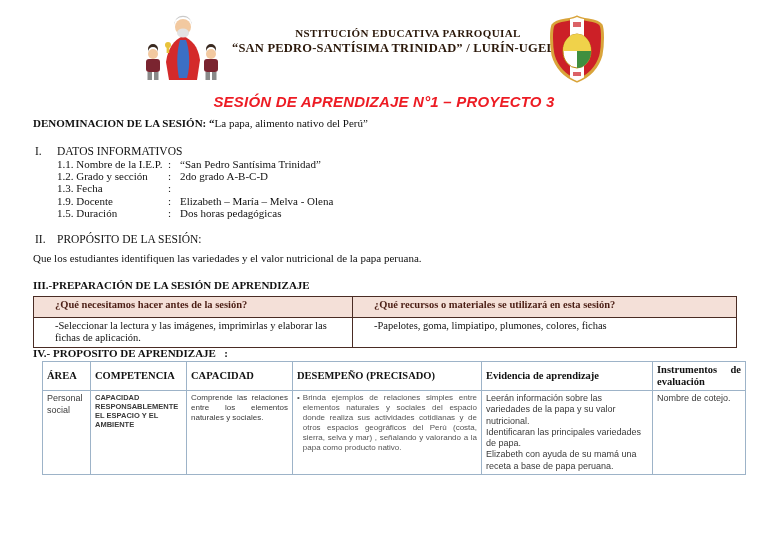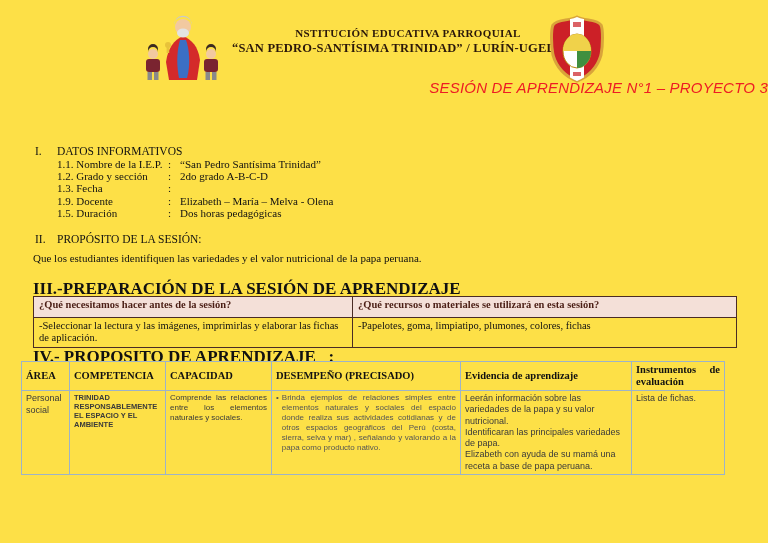--- a/index.html
+++ b/index.html
@@ -1,59 +1,59 @@
 <!DOCTYPE html>
 <html><head>
 <meta charset="utf-8">
 <style>
   * { margin:0; padding:0; box-sizing:border-box; }
   body { background:#888; font-family:"Liberation Serif", serif; }
   .page {
-    position:relative; width:768px; height:543px; background:#fde047;
+    position:relative; width:768px; height:543px; background:#ffffff;
     overflow:hidden; margin:0 auto;
   }
   
   .logo-left { position:absolute; left:138px; top:12px; width:90px; height:78px; }
   .logo-right { position:absolute; left:544px; top:14px; width:66px; height:70px; }
   .header-text {
     position:absolute; left:232px; top:27px; width:352px; text-align:center;
     color:#2b180a; font-family:"Liberation Serif", serif; font-weight:bold;
   }
   .header-line1 { font-size:11px; letter-spacing:.4px; }
   .header-line2 { font-size:12.5px; letter-spacing:.2px; margin-top:2px; white-space:nowrap; }
   
   .doc-title {
-    position:absolute; top:79px; left:0; width:100%; text-align:right;
-    font-family:"Liberation Sans", sans-serif; font-style:italic; font-weight:normal;
+    position:absolute; top:93px; left:0; width:100%; text-align:center;
+    font-family:"Liberation Sans", sans-serif; font-style:italic; font-weight:bold;
     font-size:15px; color:#ed1c24; letter-spacing:.2px;
   }
   
   .denomination { position:absolute; left:33px; top:117px; font-size:11px; color:#111; }
   .denomination b { font-weight:bold; }
   
   .sec { position:absolute; left:35px; font-size:11.5px; font-weight:normal; color:#111; }
   .secnum { display:inline-block; width:22px; }
-  .sec-plain { position:absolute; left:33px; font-size:17px; font-weight:bold; color:#111; white-space:pre-wrap; }
+  .sec-plain { position:absolute; left:33px; font-size:11px; font-weight:bold; color:#111; white-space:pre-wrap; }
   
   .datos-list { position:absolute; left:57px; top:158px; font-size:11px; color:#111; }
   .datos-item { height:12.2px; line-height:12.2px; white-space:nowrap; }
   .ilabel { display:inline-block; width:111px; }
   .icolon { display:inline-block; width:12px; }
   .para { position:absolute; left:33px; font-size:11px; color:#111; width:703px; }
   
   .t3 { position:absolute; left:33px; top:296px; width:703px; border-collapse:collapse; table-layout:fixed; }
   .t3 td {
-    border:1px solid #4a2c24; font-size:10.5px; padding:2px 5px; vertical-align:top;
+    border:1px solid #4a2c24; font-size:10.5px; padding:2px 21px; vertical-align:top;
     color:#111; line-height:1.18;
   }
   .t3 .h { background:#f4e0d8; color:#4b1e15; font-weight:bold; height:21px; }
   .t3 .b { height:27px; }
   .t3 .c1 { width:319px; } .t3 .c2 { width:384px; }
   
-  .t4 { position:absolute; left:21px; top:361px; width:703px; border-collapse:collapse; table-layout:fixed;border-radius:30px; }
+  .t4 { position:absolute; left:42px; top:361px; width:703px; border-collapse:collapse; table-layout:fixed;border-radius:30px; }
   .t4 td { border:1px solid #9db3c8; padding:2px 4px; vertical-align:top; }
   .t4 .hd {
     font-family:"Liberation Serif", serif; font-weight:bold; font-size:10.5px; color:#111;
     vertical-align:middle; height:28px; line-height:1.15;
   }
   .t4 .hd-just { text-align:justify; }
   .t4 .bd { height:65px; font-family:"Liberation Sans", sans-serif; color:#3a3a3a;margin-left:28px; }
   .cell-area { font-size:9px; line-height:1.3; }
   .cell-comp { font-size:7.5px; font-weight:bold; color:#222; line-height:1.2; }
   .cell-cap  { font-size:8px; text-align:justify; line-height:1.25; color:#555; }
@@ -114,20 +114,23 @@
         <path d="M47,37 a14,17 0 0 1 -14,17 L33,37 Z" fill="#3f8f3f"></path>
         <path d="M19,37 a14,17 0 0 1 14,-17 L33,37 Z" fill="#f0d24a"></path>
         <rect x="29" y="8" width="8" height="5" fill="#cc2027" opacity=".7"></rect>
         <rect x="29" y="58" width="8" height="4" fill="#cc2027" opacity=".7"></rect>
       </g>
     </svg>
   </div>
 
   <div class="doc-title">SESIÓN DE APRENDIZAJE N°1 – PROYECTO 3</div>
 
+  <div class="denomination">
+    <b>DENOMINACION DE LA SESIÓN: “</b><span>La papa, alimento nativo del Perú”</span>
+  </div>
 
   <div class="sec" style="top:145px;">
     <span class="secnum">I.</span><span>DATOS INFORMATIVOS</span>
   </div>
   <div class="datos-list">
     <div class="datos-item">
       <span class="ilabel"><span>1.1.</span> <span>Nombre de la I.E.P.</span></span><span class="icolon">:</span><span>“San Pedro Santísima Trinidad”</span>
     </div>
     <div class="datos-item">
       <span class="ilabel"><span>1.2.</span> <span>Grado y sección</span></span><span class="icolon">:</span><span>2do grado A-B-C-D</span>
@@ -178,31 +181,31 @@
         <tr>
       <td class="hd">ÁREA</td>
       <td class="hd">COMPETENCIA</td>
       <td class="hd">CAPACIDAD</td>
       <td class="hd">DESEMPEÑO (PRECISADO)</td>
       <td class="hd">Evidencia de aprendizaje</td>
       <td class="hd hd-just">Instrumentos de evaluación</td>
     </tr>
     <tr>
       <td class="bd cell-area">Personal social</td>
-      <td class="bd cell-comp">TRINIDAD RESPONSABLEMENTE EL ESPACIO Y EL AMBIENTE</td>
+      <td class="bd cell-comp">CAPACIDAD RESPONSABLEMENTE EL ESPACIO Y EL AMBIENTE</td>
       <td class="bd cell-cap">Comprende las relaciones entre los elementos naturales y sociales.</td>
       <td class="bd">
         <div class="cell-desem">
           <span class="bullet">•</span>
           <span class="txt">Brinda ejemplos de relaciones simples entre elementos naturales y sociales del espacio donde realiza sus actividades cotidianas y de otros espacios geográficos del Perú (costa, sierra, selva y mar) , señalando y valorando a la papa como producto nativo.</span>
         </div>
       </td>
       <td class="bd cell-evid">
         <div>Leerán información sobre las variedades de la papa y su valor nutricional.</div>
         <div>Identificaran las principales variedades de papa.</div>
         <div>Elizabeth con ayuda de su mamá una receta a base de papa peruana.</div>
       </td>
-      <td class="bd cell-inst">Lista de fichas.</td>
+      <td class="bd cell-inst">Nombre de cotejo.</td>
     </tr>
   </tbody>
     </table>
 
 </div>
 
 </body></html>

